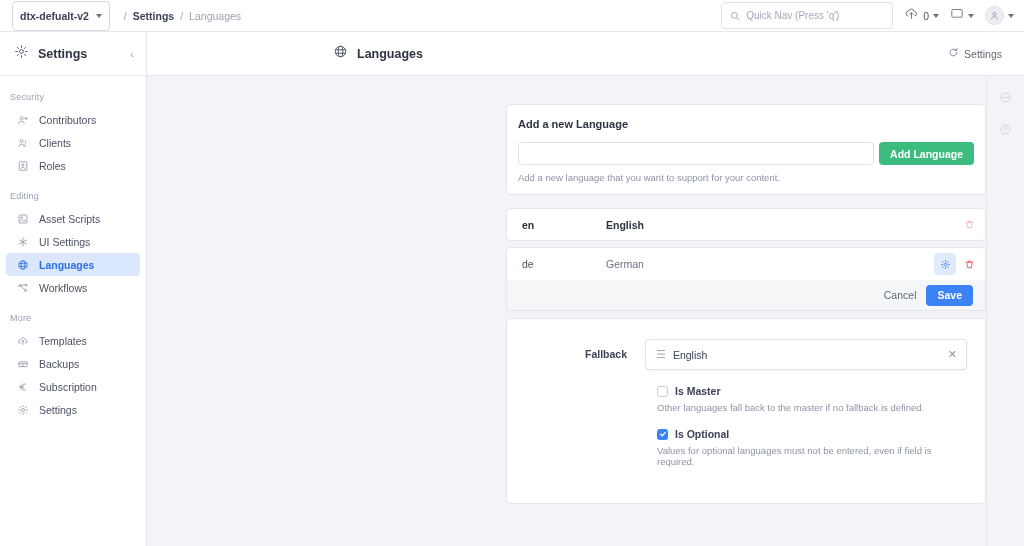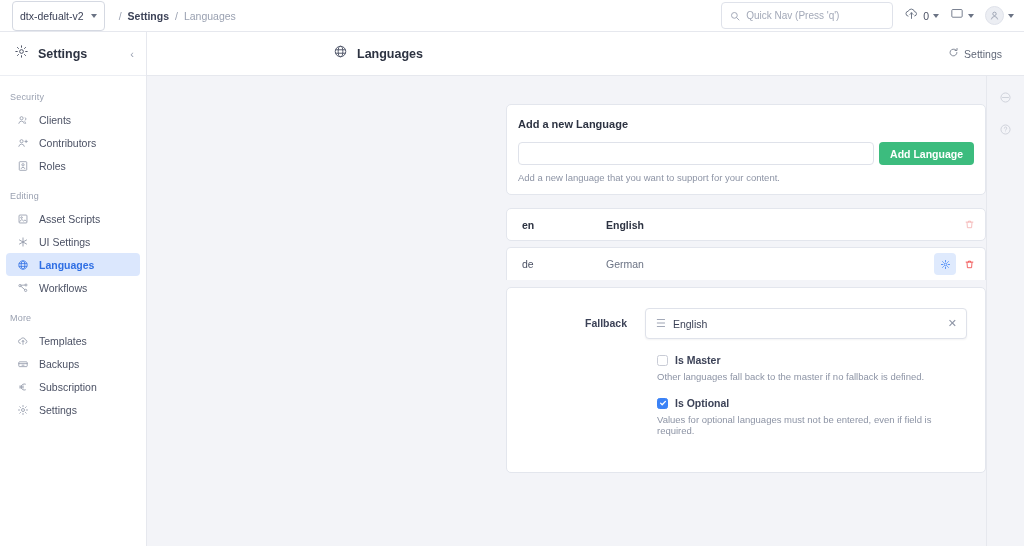--- a/index.html
+++ b/index.html
@@ -16,21 +16,21 @@
     height: 32px; width: 1024px;
     display: flex; align-items: center;
     border-bottom: 1px solid #e6e8ee;
     background: #ffffff;
     padding: 0 10px 0 12px;
   }
   .proj-select {
     display: flex; align-items: center; gap: 7px;
     border: 1px solid #d5d9e2; border-radius: 4px;
     height: 30px; padding: 0 7px;
-    font-size: 10.5px; font-weight: 400; color: #3c4257;
+    font-size: 10.5px; font-weight: 700; color: #3c4257;
     background: #fff; cursor: pointer;
   }
   .chev { width: 0; height: 0; border-left: 3.5px solid transparent;
           border-right: 3.5px solid transparent; border-top: 4px solid #6b7384; }
   .crumbs { display: flex; align-items: center; gap: 6px; margin-left: 14px;
             font-size: 10.5px; }
   .crumb-sep { color: #9aa1b1; }
   .crumb-strong { font-weight: 700; color: #3c4257; cursor: pointer; }
   .crumb-muted { color: #9aa1b1; cursor: pointer; }
   .topbar-right { margin-left: auto; display: flex; align-items: center; gap: 11px; }
@@ -262,34 +262,34 @@
     </div>
 
     <div class="sb-body">
 
       <div class="sb-group">Security</div>
       <div class="sb-item">
         <span class="sb-ico">
           <svg width="12" height="12" viewBox="0 0 20 20" fill="none" stroke="currentColor" stroke-width="1.3">
             <circle cx="7.6" cy="7" r="2.6"></circle>
               <path d="M3 15.6a4.7 4.7 0 0 1 9.2 0" stroke-linecap="round"></path>
-            <path d="M13.6 6.2a2.2 2.2 0 0 1 0 4.1M14.4 15.6a4.3 4.3 0 0 0-1.2-2.9" stroke-linecap="round"></path>
-          </svg>
-        </span>
-        <span>Clients</span>
+            <path d="M15.2 5.4v4M13.2 7.4h4" stroke-linecap="round"></path>
+          </svg>
+        </span>
+        <span>Contributors</span>
       </div>
       <div class="sb-item">
         <span class="sb-ico">
           <svg width="12" height="12" viewBox="0 0 20 20" fill="none" stroke="currentColor" stroke-width="1.3">
             <circle cx="7.6" cy="7" r="2.6"></circle>
               <path d="M3 15.6a4.7 4.7 0 0 1 9.2 0" stroke-linecap="round"></path>
-            <path d="M15.2 5.4v4M13.2 7.4h4" stroke-linecap="round"></path>
-          </svg>
-        </span>
-        <span>Contributors</span>
+            <path d="M13.6 6.2a2.2 2.2 0 0 1 0 4.1M14.4 15.6a4.3 4.3 0 0 0-1.2-2.9" stroke-linecap="round"></path>
+          </svg>
+        </span>
+        <span>Clients</span>
       </div>
       <div class="sb-item">
         <span class="sb-ico">
           <svg width="12" height="12" viewBox="0 0 20 20" fill="none" stroke="currentColor" stroke-width="1.3">
             <rect x="3.8" y="2.8" width="12.4" height="14.4" rx="1.3"></rect>
             <circle cx="10" cy="8" r="1.9"></circle>
               <path d="M7 14.2a3.2 3.2 0 0 1 6 0" stroke-linecap="round"></path>
           </svg>
         </span>
         <span>Roles</span>
@@ -439,20 +439,24 @@
               </span>
               <span class="trash hard">
                 <svg width="11" height="11" viewBox="0 0 20 20" fill="none" stroke="currentColor" stroke-width="1.5">
                   <path d="M3.8 5.6h12.4M8 5.6V3.9h4v1.7" stroke-linecap="round"></path>
                   <path d="M5.4 5.6l.8 10.2h7.6l.8-10.2" stroke-linejoin="round"></path>
                 </svg>
               </span>
             </span>
           </div>
 
+          <div class="actionbar">
+            <span class="link-cancel">Cancel</span>
+            <button class="btn-blue">Save</button>
+          </div>
         </div>
 
         <div class="detail">
           <div class="field-row">
             <div class="field-label">Fallback</div>
             <div class="select-box">
               <span class="sel-handle">☰</span>
               <span class="sel-value">English</span>
               <span class="sel-clear">✕</span>
             </div>

